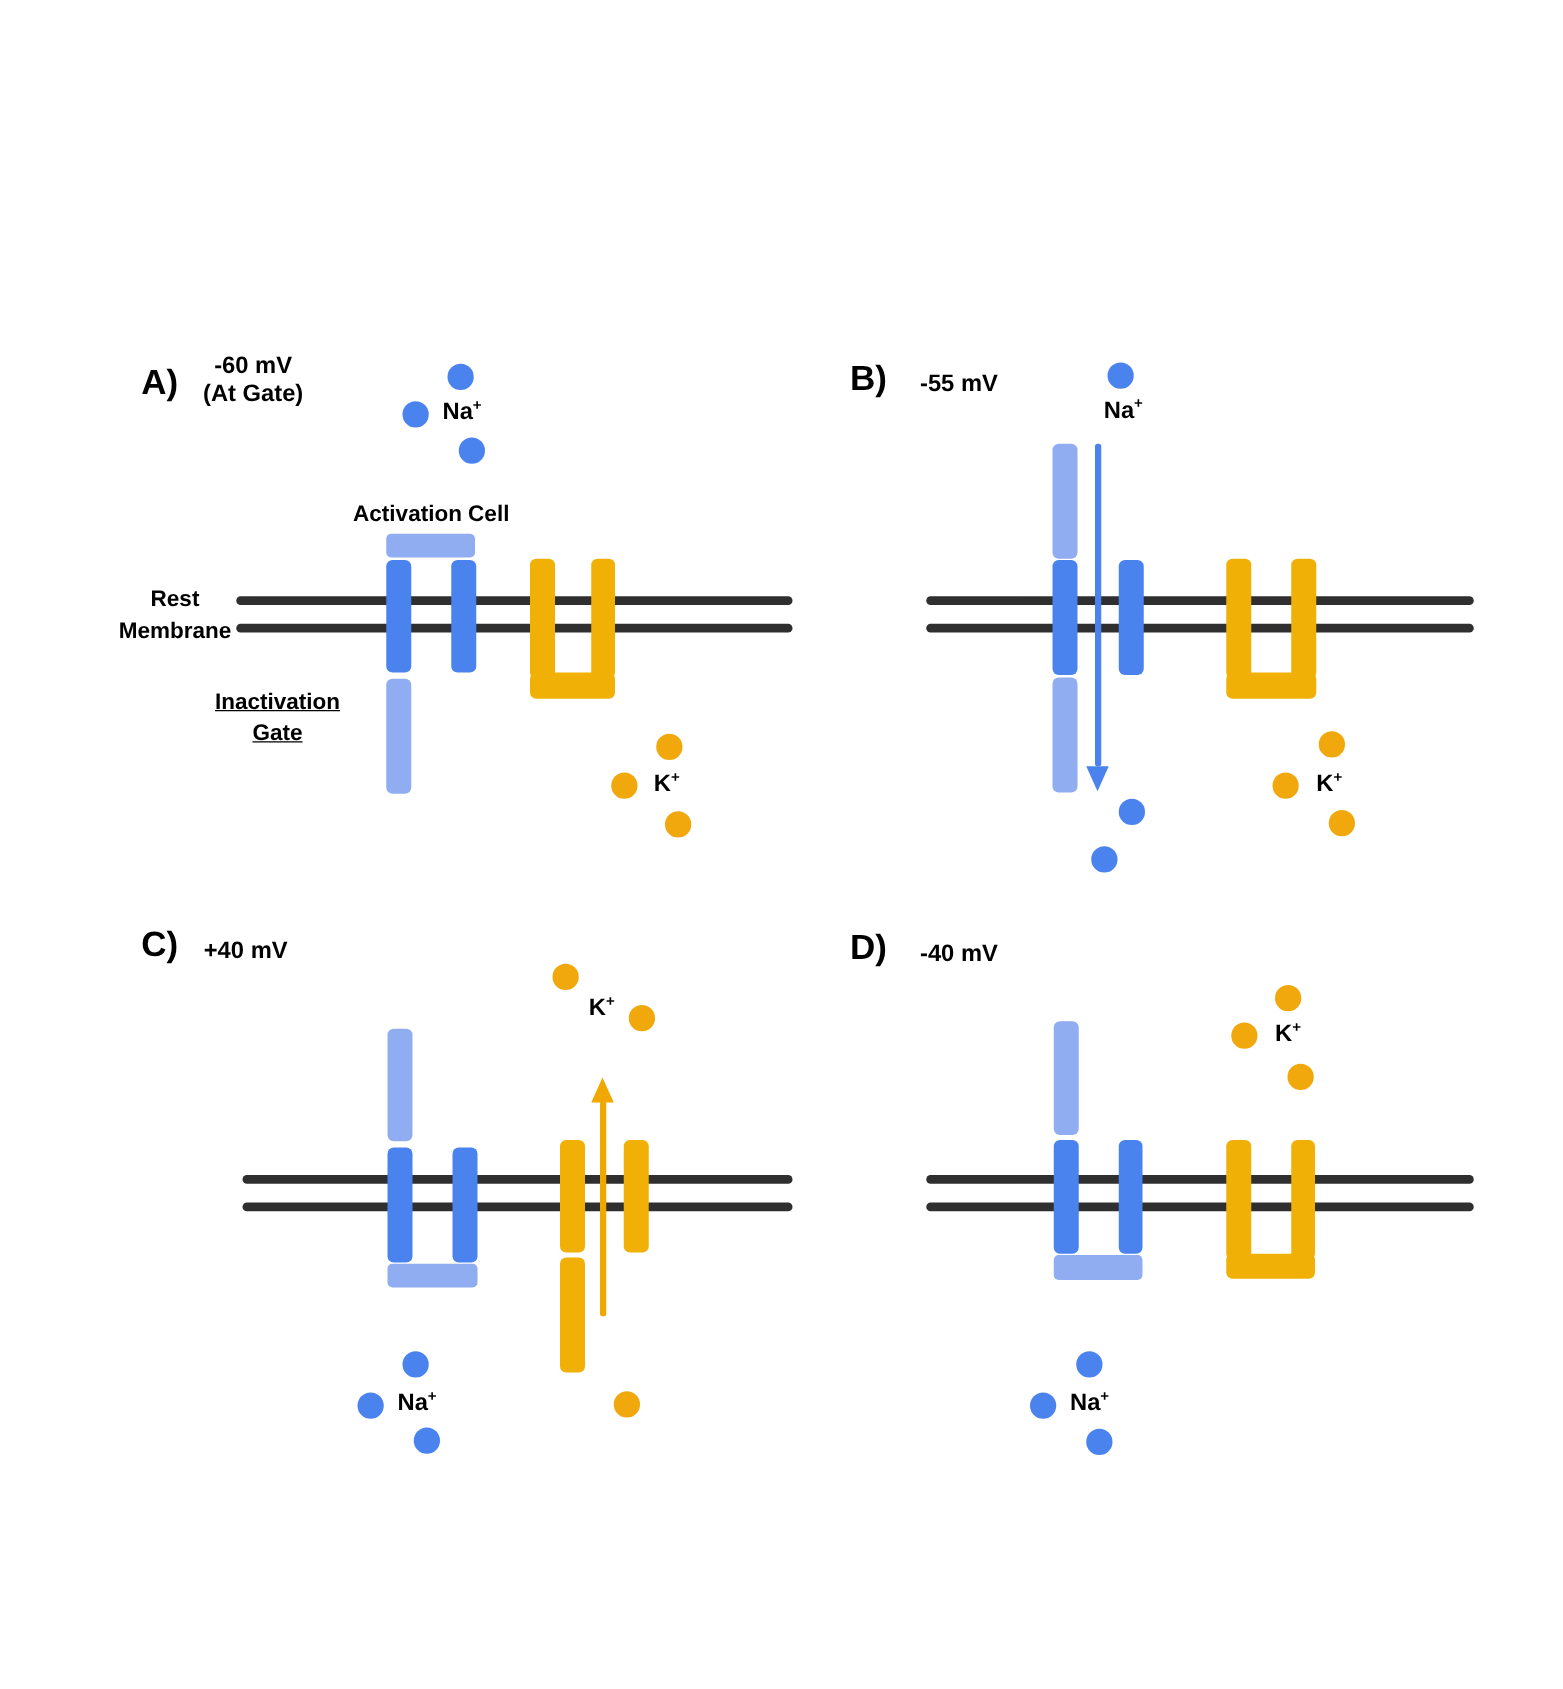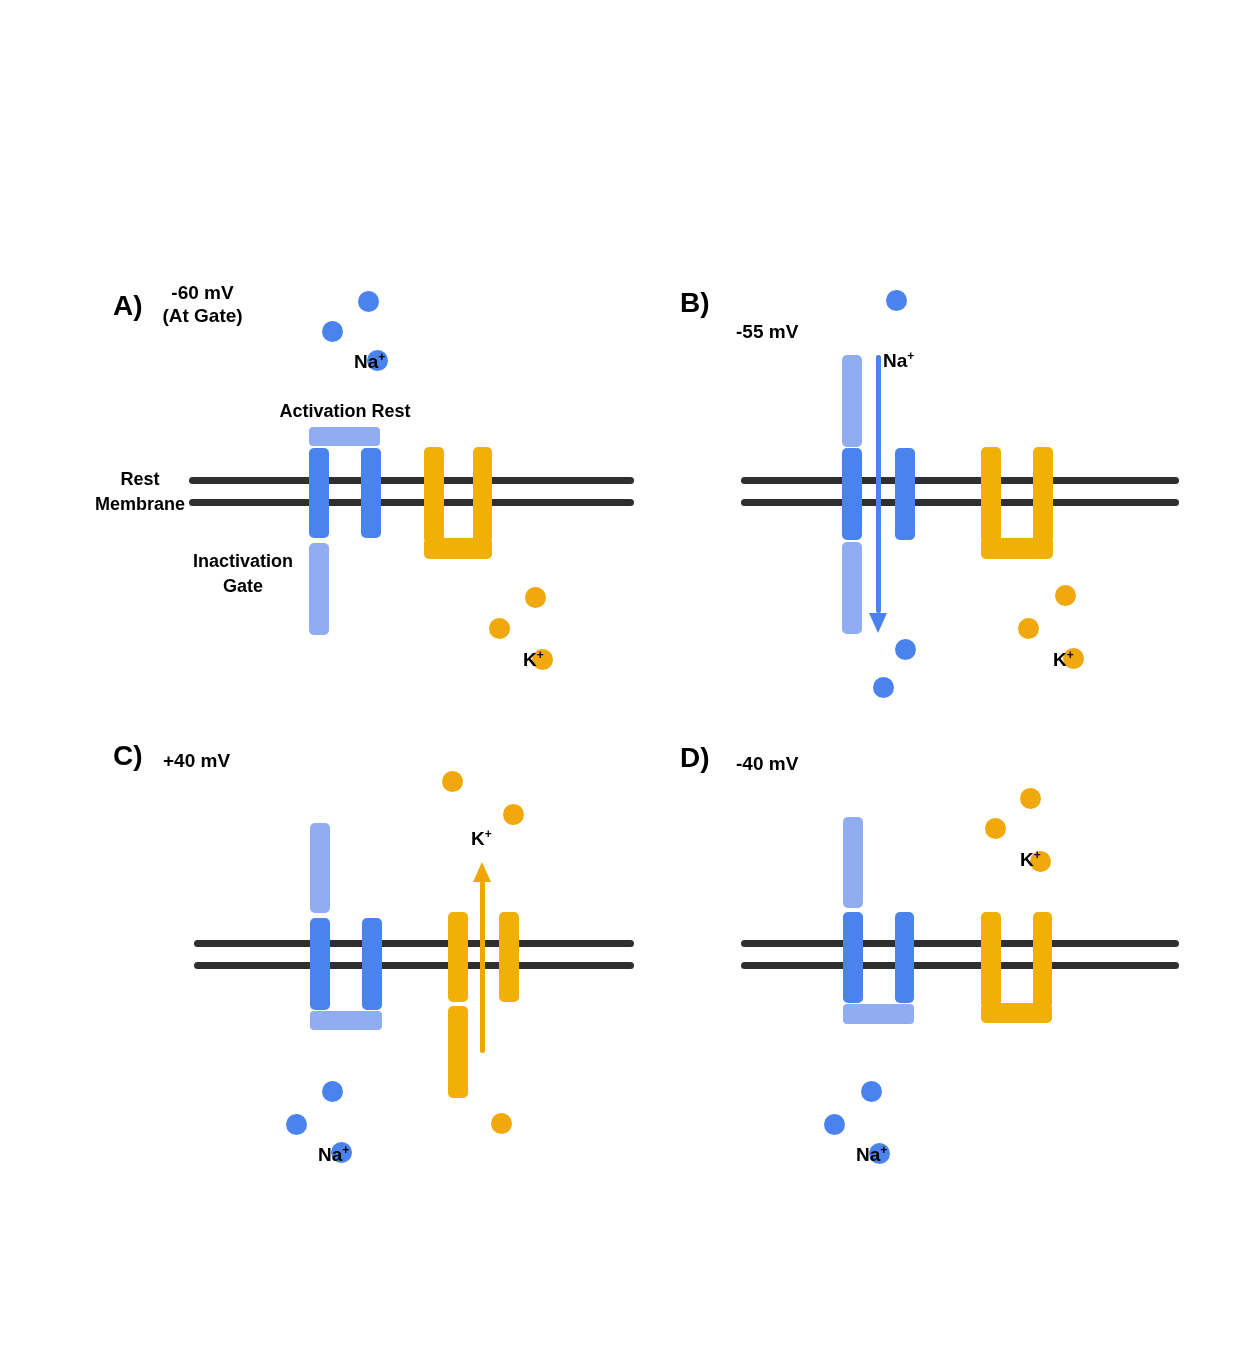--- a/index.html
+++ b/index.html
@@ -4,21 +4,21 @@
 <style>
   html,body{margin:0;padding:0;background:#ffffff;}
   #canvas{
     position:relative;width:1250px;height:1351px;background:#ffffff;overflow:hidden;
     font-family:"Liberation Sans",sans-serif;color:#000;
   }
   .panel-letter{position:absolute;font-size:28px;font-weight:800;line-height:1;letter-spacing:0px;}
   .voltage{position:absolute;font-size:19px;font-weight:700;line-height:1;}
   .voltage-block{position:absolute;font-size:19px;font-weight:700;line-height:23px;text-align:center;}
   .diagram-label{position:absolute;font-size:18px;font-weight:700;text-align:center;line-height:25px;}
-  .ion-label{position:absolute;font-size:19px;font-weight:700;line-height:1;white-space:nowrap;margin-top:32px;}
+  .ion-label{position:absolute;font-size:19px;font-weight:700;line-height:1;white-space:nowrap;}
   .ion-label sup{font-size:12px;font-weight:700;line-height:0;}
   .bar{position:absolute;border-radius:5px;}
   .bar.light{background:var(--gate-light-blue);}
   .bar.blue{background:var(--na-channel-blue);}
   .bar.gold{background:var(--k-channel-gold);}
   .mem{position:absolute;height:7px;border-radius:4px;background:var(--membrane-dark);}
   .ion{position:absolute;width:21px;height:21px;border-radius:50%;}
   .ion.na{background:var(--na-ion-blue);}
   .ion.k{background:var(--k-ion-gold);}
   .arrow-line-v{position:absolute;width:5px;border-radius:2px;}
@@ -37,44 +37,44 @@
   <div class="voltage-block" style="left:150px;top:281px;width:105px;">
     <div>-60 mV</div>
     <div>(At Gate)</div>
   </div>
 
   <span class="ion na" style="left:358px;top:291px;"></span>
   <span class="ion na" style="left:322px;top:321px;"></span>
   <span class="ion na" style="left:367px;top:350px;"></span>
   <span class="ion-label" style="left:354px;top:320px;"><span>Na</span><sup>+</sup></span>
 
-  <div class="diagram-label" style="left:270px;top:399px;width:150px;">Activation Rest</div>
+  <div class="diagram-label" style="left:270px;top:399px;width:150px;">Activation Cell</div>
 
   <div class="diagram-label" style="left:90px;top:467px;width:100px;">Rest Membrane</div>
   <div class="mem" style="left:189px;top:477px;width:445px;"></div>
   <div class="mem" style="left:189px;top:499px;width:445px;"></div>
 
   <div class="bar light" style="left:309px;top:427px;width:71px;height:19px;border-radius:4px;"></div>
   <div class="bar blue" style="left:309px;top:448px;width:20px;height:90px;"></div>
   <div class="bar blue" style="left:361px;top:448px;width:20px;height:90px;"></div>
   <div class="bar light" style="left:309px;top:543px;width:20px;height:92px;"></div>
 
-  <div class="diagram-label" style="left:183px;top:549px;width:120px;">Inactivation Gate</div>
+  <div class="diagram-label" style="left:162px;top:549px;width:120px;text-decoration:underline;">Inactivation Gate</div>
 
   <div class="bar gold" style="left:424px;top:447px;width:20px;height:96px;"></div>
   <div class="bar gold" style="left:473px;top:447px;width:19px;height:96px;"></div>
   <div class="bar gold" style="left:424px;top:538px;width:68px;height:21px;"></div>
 
   <span class="ion k" style="left:525px;top:587px;"></span>
   <span class="ion k" style="left:489px;top:618px;"></span>
   <span class="ion k" style="left:532px;top:649px;"></span>
   <span class="ion-label" style="left:523px;top:618px;"><span>K</span><sup>+</sup></span>
 
   <div class="panel-letter" style="left:680px;top:289px;">B)</div>
-  <div class="voltage" style="left:736px;top:298px;margin-top:24px;">-55 mV</div>
+  <div class="voltage" style="left:736px;top:298px;">-55 mV</div>
 
   <span class="ion na" style="left:886px;top:290px;"></span>
   <span class="ion-label" style="left:883px;top:319px;"><span>Na</span><sup>+</sup></span>
 
   <div class="mem" style="left:741px;top:477px;width:438px;"></div>
   <div class="mem" style="left:741px;top:499px;width:438px;"></div>
 
   <div class="bar light" style="left:842px;top:355px;width:20px;height:92px;"></div>
   <div class="bar blue" style="left:842px;top:448px;width:20px;height:92px;"></div>
   <div class="bar blue" style="left:895px;top:448px;width:20px;height:92px;"></div>

